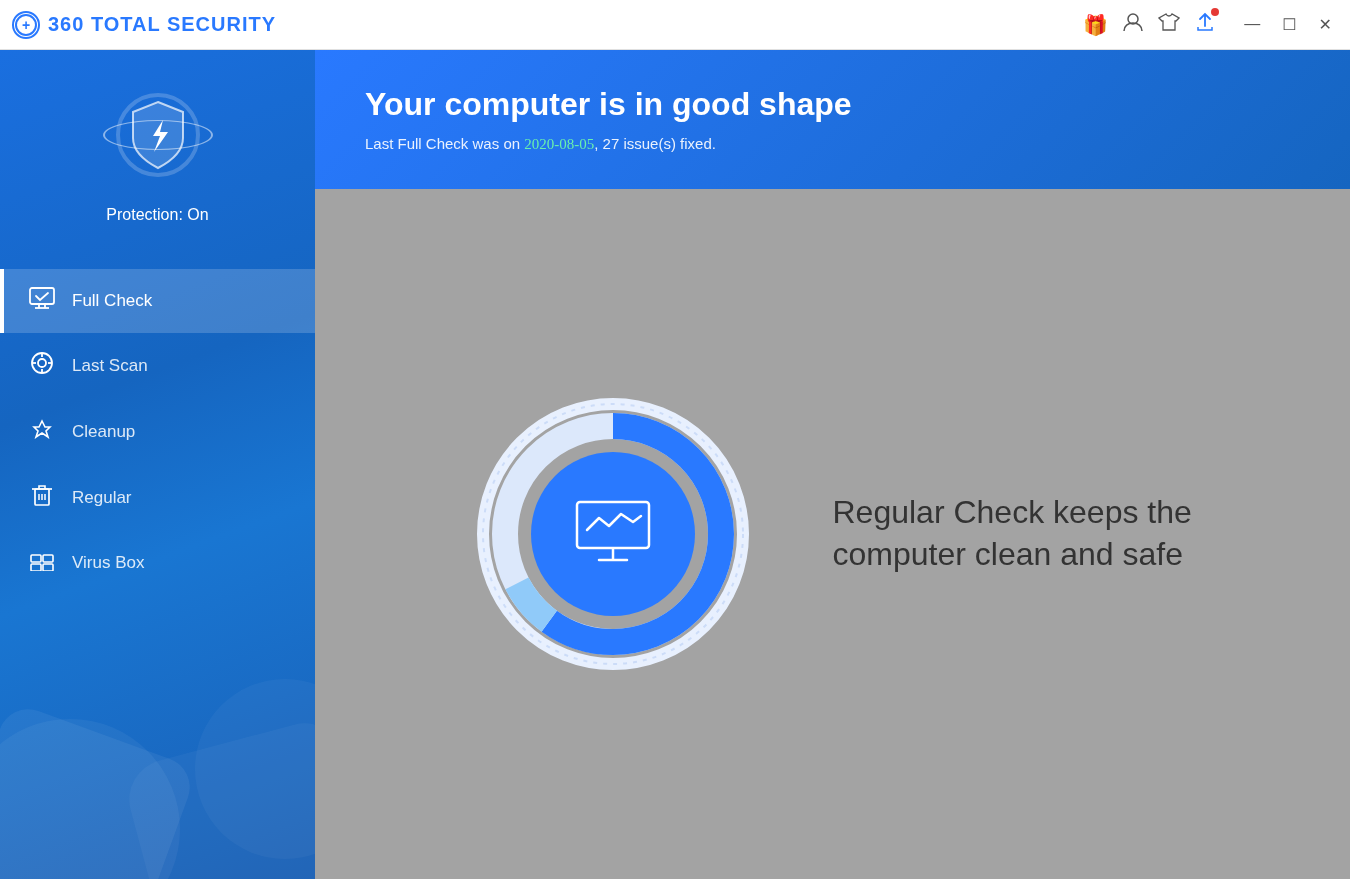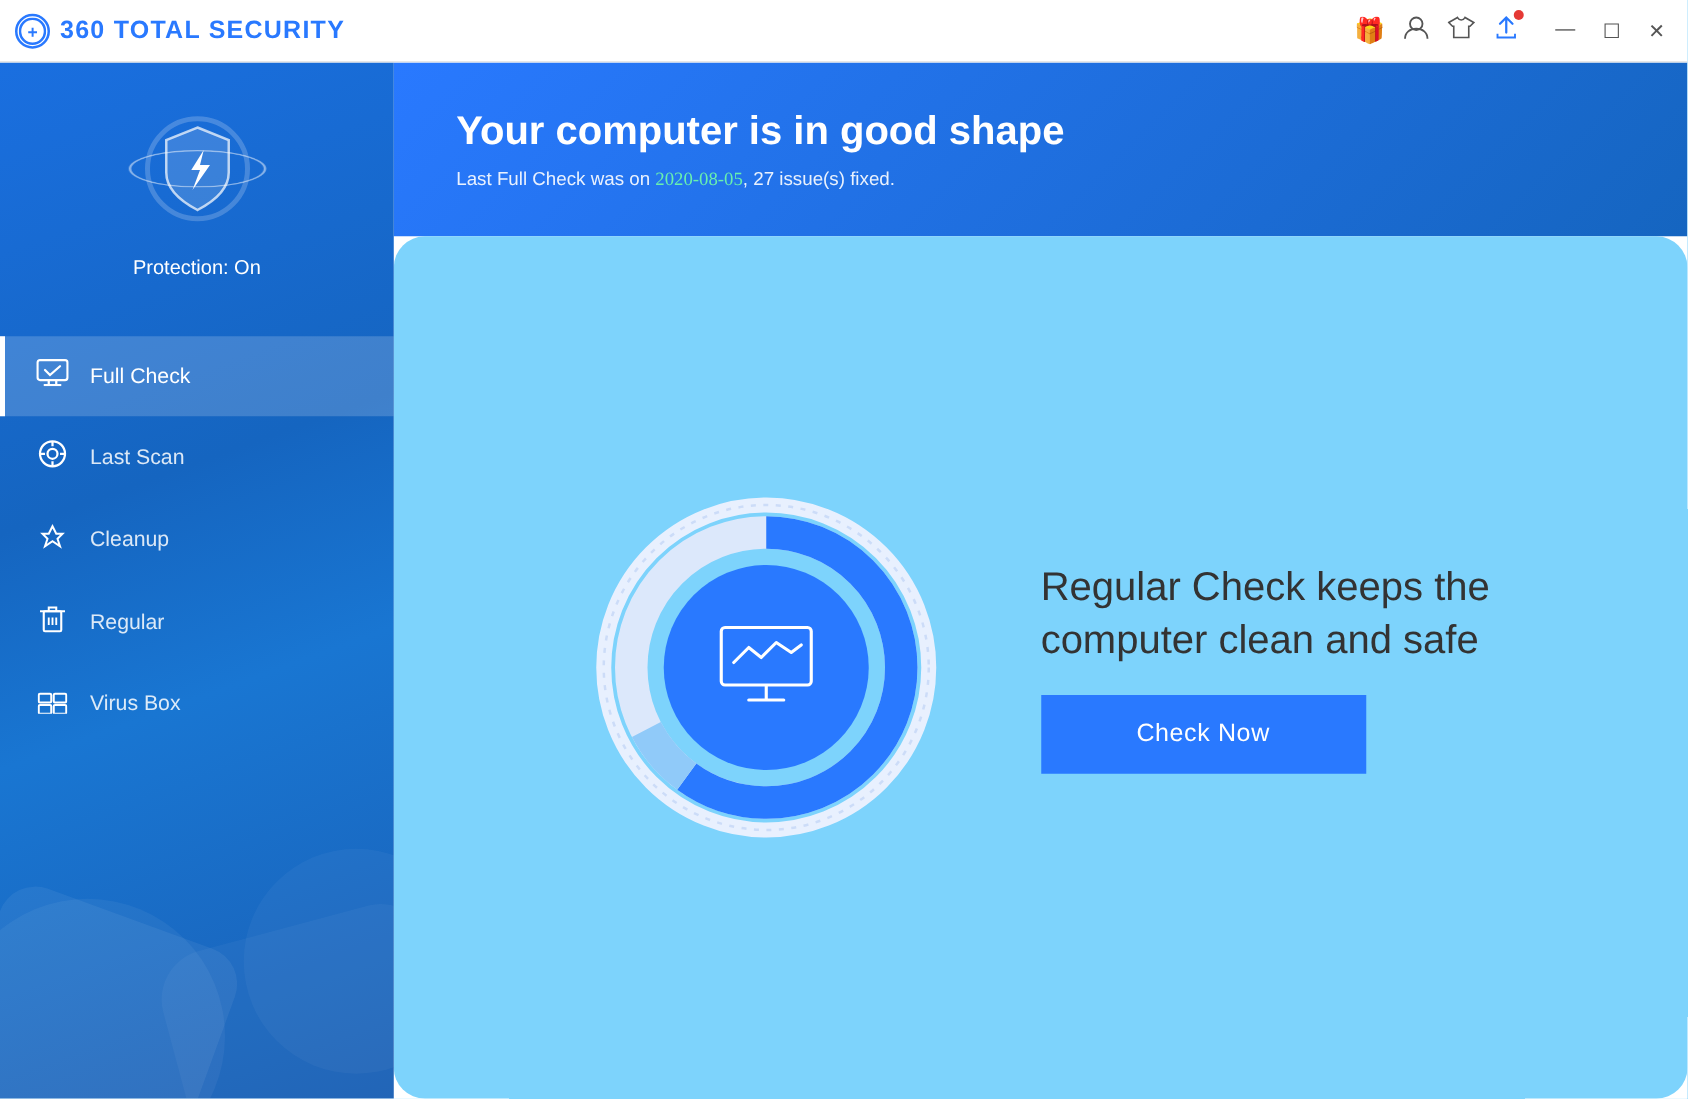--- a/index.html
+++ b/index.html
@@ -228,22 +228,21 @@
     }
 
     
     .main-content {
       flex: 1;
       display: flex;
       align-items: center;
       justify-content: center;
       gap: 80px;
       padding: 40px;
-      background: #7dd3fc;
-      border-radius: 25px;
+      background: #a3a3a3;
     }
 
     
     .chart-area {
       position: relative;
       width: 280px;
       height: 280px;
       flex-shrink: 0;
     }
     .donut-svg {
@@ -474,19 +473,18 @@
 
             <line x1="36" y1="46" x2="36" y2="58" stroke="white" stroke-width="2.5"></line>
 
             <line x1="22" y1="58" x2="50" y2="58" stroke="white" stroke-width="2.5" stroke-linecap="round"></line>
           </g>
         </svg>
       </div>
 
       <div class="cta-area">
         <div class="cta-heading">Regular Check keeps the computer clean and safe</div>
-        <button class="check-now-btn">Check Now</button>
       </div>
 
     </div>
   </div>
 
 </div>
 
 </body></html>

